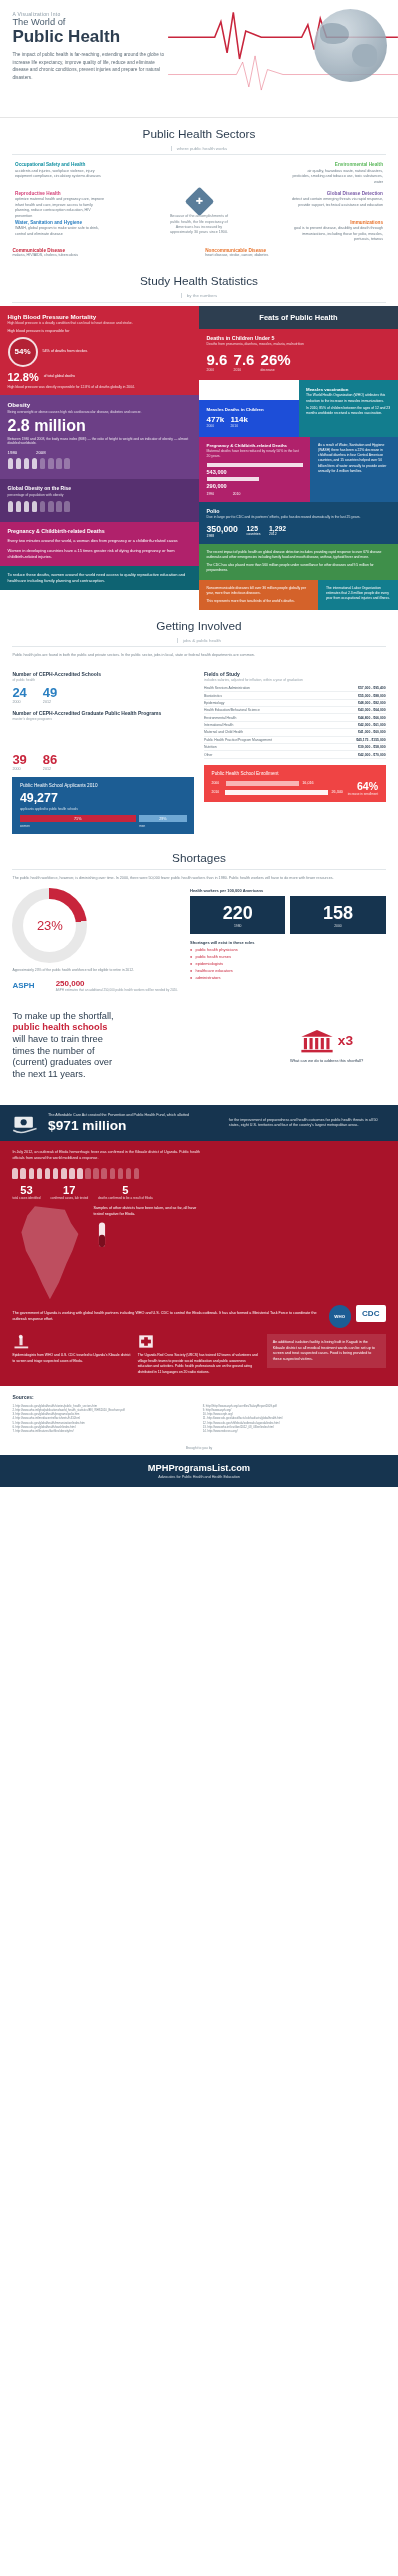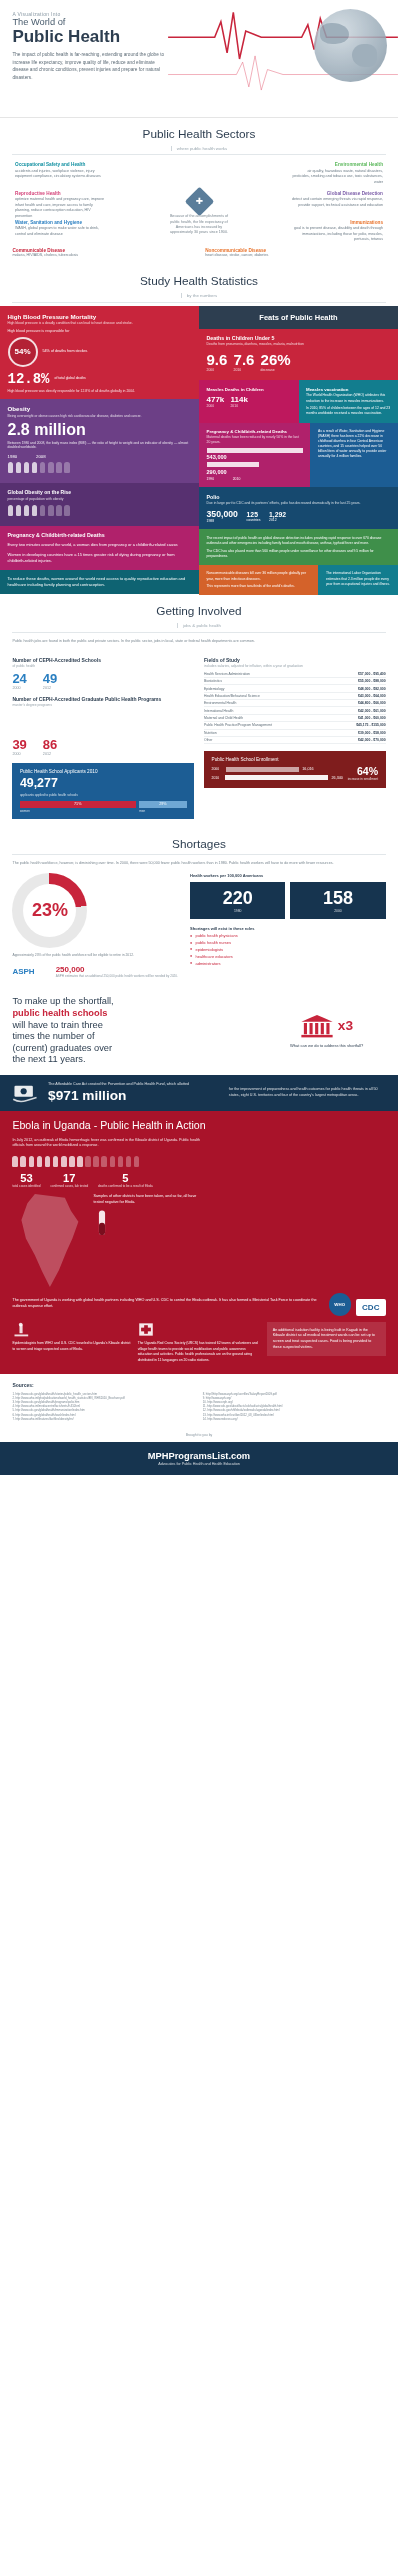--- a/index.html
+++ b/index.html
@@ -107,21 +107,21 @@
   .stats-wrap { display:flex; }
   .stats-left { width: 50%; }
   .stats-right { width: 50%; }
 
   .blk { padding: 6.2px 7.5px; color:#fff; }
   .blk h3 { font-size: 6.2px; margin-bottom: 1.2px; }
   .blk .note { font-size: 3.4px; opacity:.8; line-height:1.4; margin-bottom:3.7px; }
   .blk p { font-size: 4px; line-height:1.5; }
 
   .red { background:#c8253c; }
-  .darkred { background:#be185d; }
+  .darkred { background:#1d4ed8;margin-top:20px; }
   .purple { background:#6c3f86; }
   .dpurple { background:#573070; }
   .teal { background:#127d8e; }
   .dteal { background:#0e6372; }
   .blue { background:#1c5d94; }
   .dblue { background:#16496f; }
   .green { background:#3f8f4a; }
   .magenta { background:#b0216b; }
   .orange { background:#d4622a; }
 
@@ -153,47 +153,47 @@
   .gi-right { width: 50%; }
   .sub-h { font-size: 5px; color:#2d3e50; font-weight:bold; margin: 6.2px 0 1.2px 0;}
   .sub-n { font-size:3.4px; color:#98a4ac; margin-bottom:2.5px;}
   .pair { display:flex; gap:16px; align-items:flex-end; margin:2.5px 0 1.2px 0;}
   .pair .v { font-size:13px; font-weight:bold; color:#2a7fc1; }
   .pair .vy { font-size:3.7px; color:#8b98a1; }
   .fos-row { display:flex; justify-content:space-between; font-size:3.4px; padding:1.2px 0; border-bottom:0.6px solid #edf0f2; color:#5c6b76;}
   .fos-row b { color:#2d3e50; }
 
   .applicants { background:#1c5d94; color:#fff; padding:6.2px 7.5px; margin-top:6.2px; }
-  .enroll { background:#7f1d1d; color:#fff; padding:6.2px 7.5px; margin-top:6.2px; }
+  .enroll { background:#ef4444; color:#fff; padding:6.2px 7.5px; margin-top:6.2px; }
 
   
   .short { padding: 2.5px 12.4px 10px 12.4px; }
   .donut {
     width: 75px; height:75px; border-radius:50%;
     background: conic-gradient(#c8253c 0 23%, #e8e8e8 23% 100%);
     display:flex; align-items:center; justify-content:center;
     position:relative;
   }
   .donut:after {
     content:""; position:absolute; width:53px; height:53px; border-radius:50%; background:#fff;
   }
-  .donut span { position:relative; z-index:2; font-size:18px; font-weight:bold; color:#c8253c;}
+  .donut span { position:relative; z-index:2; font-size:13px; font-weight:normal; color:#c8253c;}
   .kv-box { background:#16344f; color:#fff; padding:6.2px; text-align:center; flex:1;}
   .kv-box .k { font-size:18px; font-weight:bold;}
   .kv-box .l { font-size:3.4px; opacity:.8;}
   .role-li { font-size:4px; color:#c8253c; margin:1.9px 0; display:flex; gap:3.1px; align-items:center;}
   .role-li:before { content:"\25CF"; font-size:3.7px; }
 
   
   .callout { padding: 8.7px 12.4px; display:flex; gap:8.7px; align-items:center; }
   .callout h2 { font-size:9.3px; color:#2d3e50; line-height:1.25; font-weight:normal; }
   .callout h2 b { color:#c8253c; }
   .x3 { font-size:13.7px; font-weight:bold; color:#c8253c; }
 
-  .money { background:#16344f; color:#fff; padding:7.5px 12.4px; display:flex; gap:8.7px; align-items:center;}
+  .money { background:#16344f; color:#fff; padding:7.5px 12.4px; display:flex; gap:8.7px; align-items:center;margin-top:16px;}
   .money .m { font-size:13.7px; font-weight:bold; }
   .money .t { font-size:3.7px; line-height:1.5; opacity:.85;}
 
   
   .ebola { background:#a9132a; color:#fff; padding: 8.7px 12.4px 11.2px 12.4px; position:relative;}
   .ebola h2 { font-size:10.6px; font-weight:normal; margin-bottom:6.2px;}
   .ebola .sml { font-size:3.7px; line-height:1.6; opacity:.9;}
   .ebola-grid { display:flex; gap:8.7px; }
   .stat3 { display:flex; gap:10px; margin:5px 0;}
   .stat3 .s { text-align:center; }
@@ -311,21 +311,21 @@
 
       <div class="blk red">
         <h3>High Blood Pressure Mortality</h3>
         <div class="note">High blood pressure is a deadly condition that can lead to heart disease and stroke.</div>
         <div style="font-size:3.7px;opacity:.9;">High blood pressure is responsible for</div>
         <div class="circ-stat">
           <div class="circ">54%</div>
           <div class="circ-txt">54% of deaths from strokes</div>
         </div>
         <div class="flex" style="gap:5px;align-items:center;margin-top:3.7px;">
-          <div style="font-size:14px;font-weight:bold;font-family:Liberation Mono, monospace;">12.8%</div>
+          <div style="font-size:11px;font-weight:bold;">12.8%</div>
           <div style="font-size:3.4px;line-height:1.4;">of total global deaths</div>
         </div>
         <div style="font-size:3.4px;opacity:.85;margin-top:2.5px;">High blood pressure was directly responsible for 12.8% of all deaths globally in 2004.</div>
       </div>
 
       <div class="blk purple">
         <h3>Obesity</h3>
         <div class="note">Being overweight or obese causes high risk cardiovascular disease, diabetes and cancer.</div>
         <div class="bignum">2.8 million</div>
         <div style="font-size:3.4px;opacity:.85;margin-top:2.5px;">Between 1980 and 2008, the body mass index (BMI) — the ratio of height to weight and an indicator of obesity — almost doubled worldwide.</div>
@@ -683,21 +683,20 @@
     <div style="flex:1;">
       <div class="t">The Affordable Care Act created the Prevention and Public Health Fund, which allotted</div>
       <div class="m">$971 million</div>
     </div>
     <div style="width:42%;">
       <div class="t">for the improvement of preparedness and health outcomes for public health threats in all 50 states, eight U.S. territories and four of the country's largest metropolitan areas.</div>
     </div>
   </div>
 
   <div class="ebola">
-    <h2>Ebola in Uganda - Public Health in Action</h2>
     <div class="ebola-grid">
       <div style="width:52%;">
         <div class="sml">In July 2012, an outbreak of Ebola hemorrhagic fever was confirmed in the Kibaale district of Uganda. Public health officials from around the world mobilized a response.</div>
         <div class="icons-row mt10">
           <div class="person"></div>
             <div class="person"></div>
             <div class="person"></div>
             <div class="person"></div>
           <div class="person"></div>
             <div class="person"></div>
@@ -735,21 +734,21 @@
               <rect x="8" y="22" width="10" height="20" rx="5" fill="#7a0e1e"></rect>
             </svg>
           </div>
         </div>
       </div>
 
     </div>
 
     <div class="flex mt10" style="gap:7.5px;align-items:center;">
       <div style="flex:1;font-size:3.7px;line-height:1.6;">The government of Uganda is working with global health partners including WHO and U.S. CDC to control the Ebola outbreak. It has also formed a Ministerial Task Force to coordinate the outbreak response effort.</div>
-      <div class="flex" style="gap:5px;align-items:flex-end;">
+      <div class="flex" style="gap:5px;align-items:flex-start;">
         <div style="width:22.4px;height:22.4px;border-radius:50%;background:#1c5d94;display:flex;align-items:center;justify-content:center;font-size:4.4px;font-weight:bold;">WHO</div>
         <div class="cdc-badge">CDC</div>
       </div>
     </div>
 
     <div class="flex mt10" style="gap:6.2px;">
       <div style="width:33%;">
         <svg width="18.7" height="15" viewBox="0 0 30 24">
           <rect x="4" y="20" width="22" height="3" fill="#fff" opacity=".85"></rect>
           <rect x="12" y="4" width="5" height="14" fill="#fff" opacity=".85"></rect>

